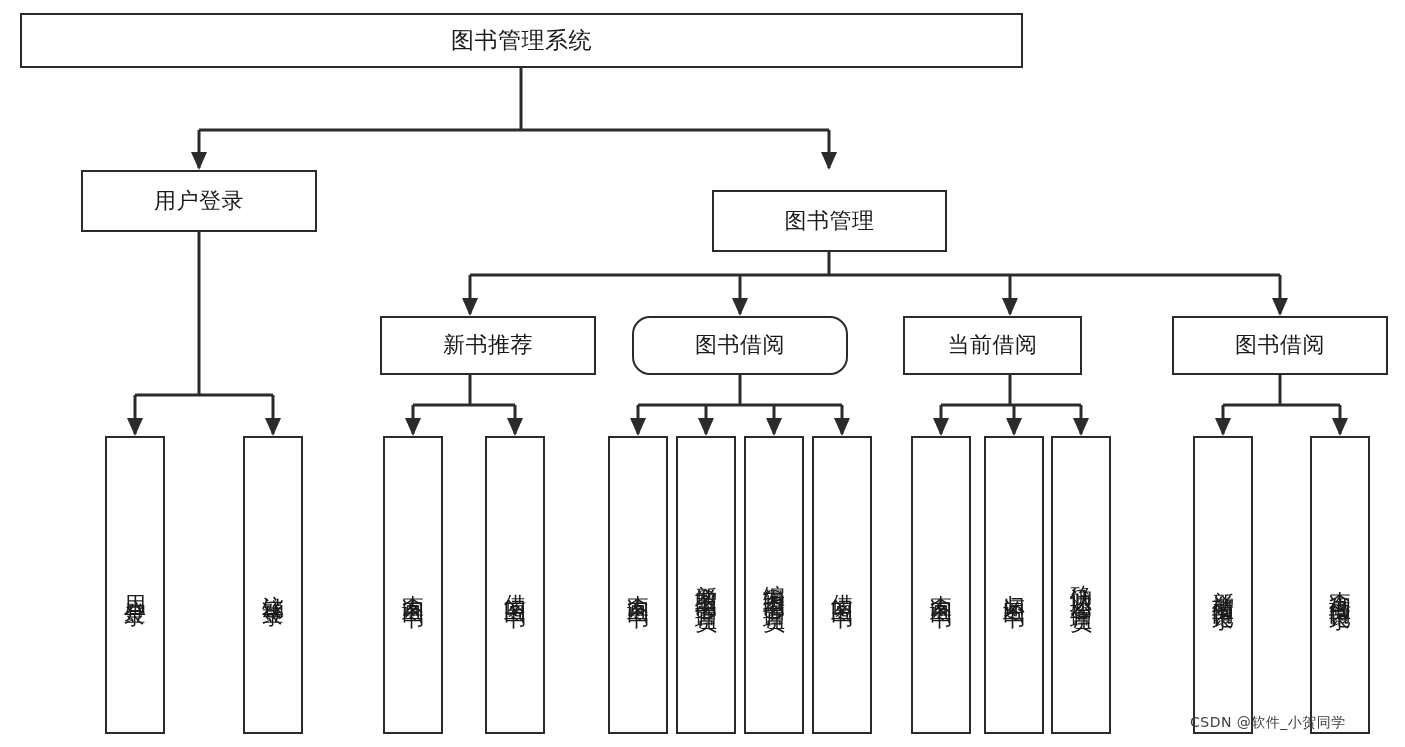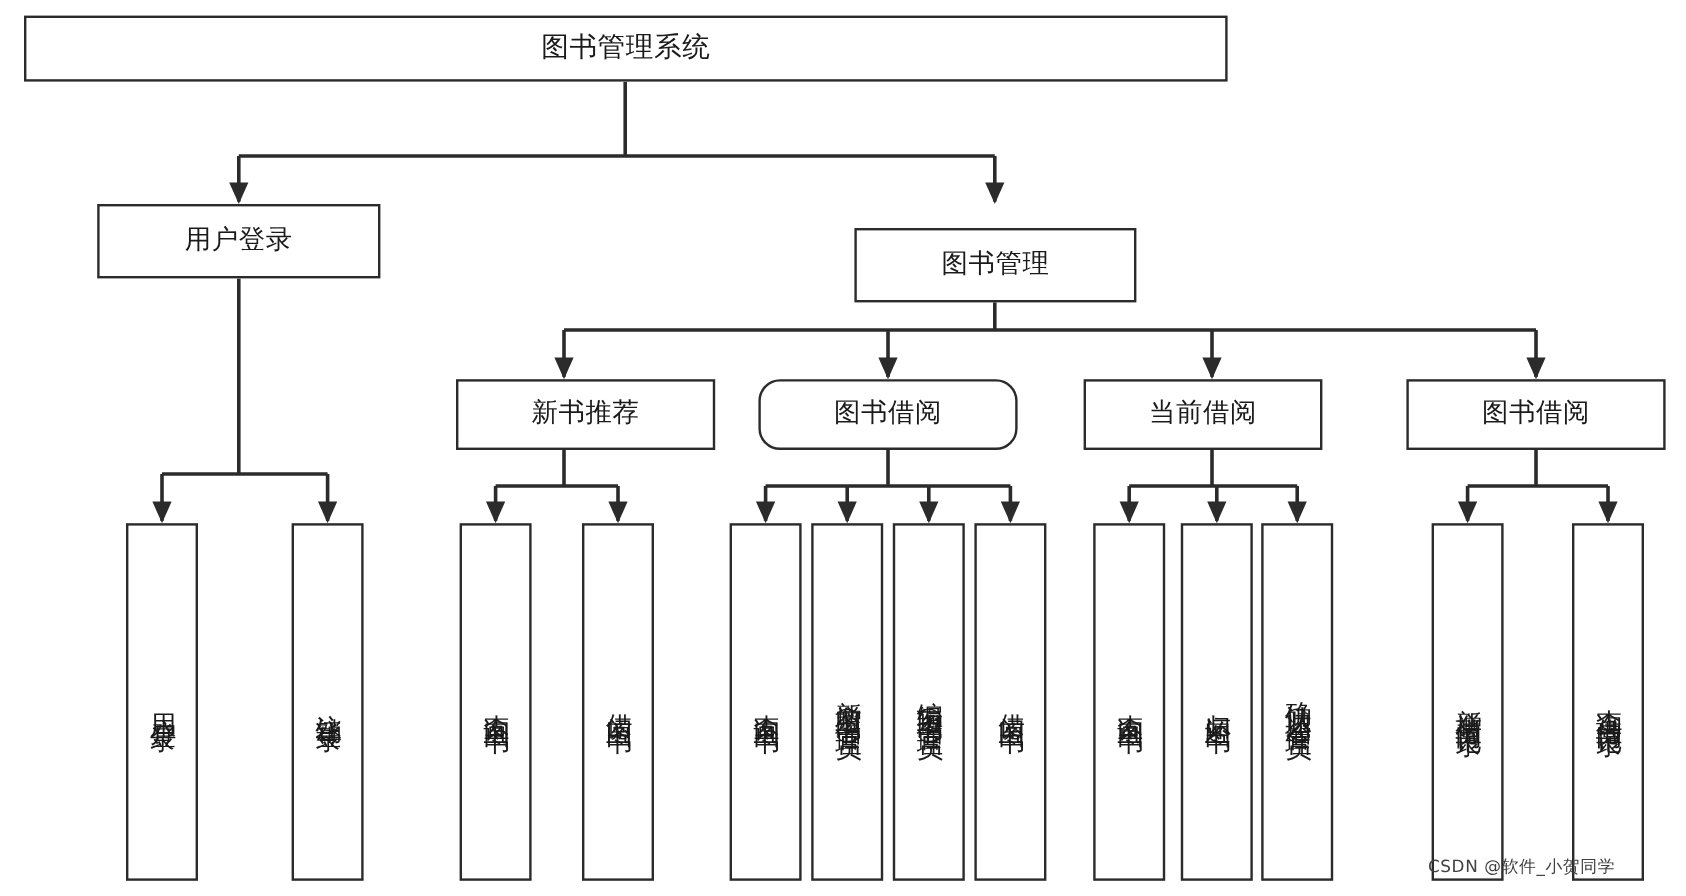--- a/index.html
+++ b/index.html
@@ -148,21 +148,21 @@
       </div>
       <div class="node branch" style="left: 712px; top: 170px; width: 235px; height: 62px; margin-top: 20px;">
         <span class="node-label">图书管理</span>
       </div>
       <div class="node branch" style="left: 380px; top: 316px; width: 216px; height: 59px;">
         <span class="node-label">新书推荐</span>
       </div>
       <div class="node branch" style="left: 632px; top: 316px; width: 216px; height: 59px; border-radius: 18px;">
         <span class="node-label">图书借阅</span>
       </div>
-      <div class="node branch" style="left: 903px; top: 316px; width: 199px; height: 59px;">
+      <div class="node branch" style="left: 903px; top: 316px; width: 179px; height: 59px;">
         <span class="node-label">当前借阅</span>
       </div>
       <div class="node branch" style="left: 1172px; top: 316px; width: 216px; height: 59px;">
         <span class="node-label">图书借阅</span>
       </div>
       <div class="node leaf" style="left: 105px; top: 436px; width: 60px; height: 298px;">
         <span class="node-label">用户登录</span>
       </div>
       <div class="node leaf" style="left: 243px; top: 436px; width: 60px; height: 298px;">
         <span class="node-label">注销登录</span>

